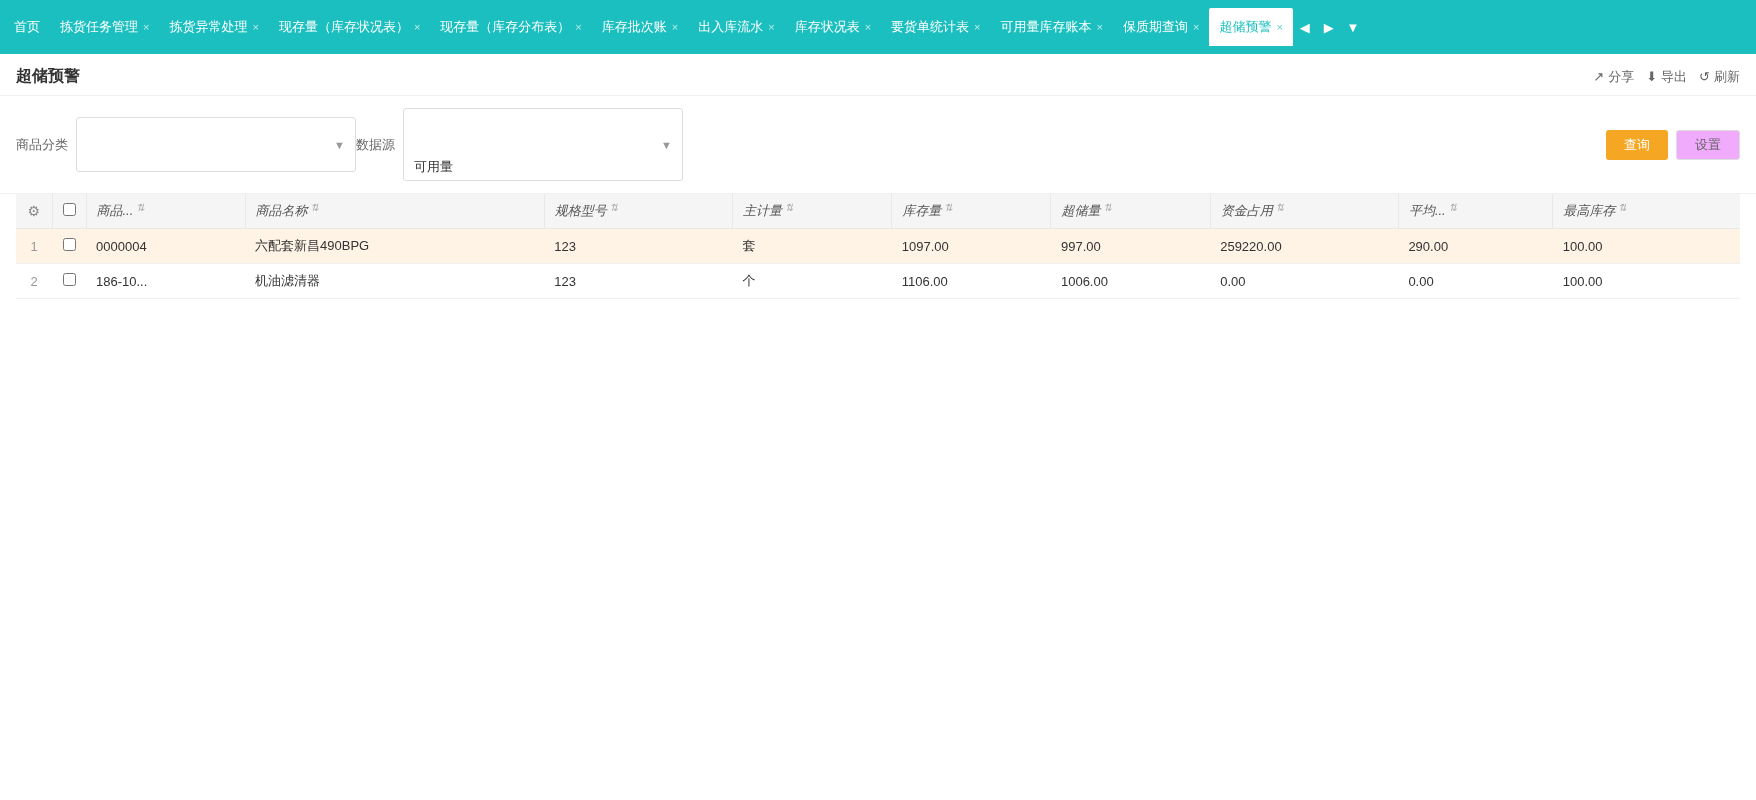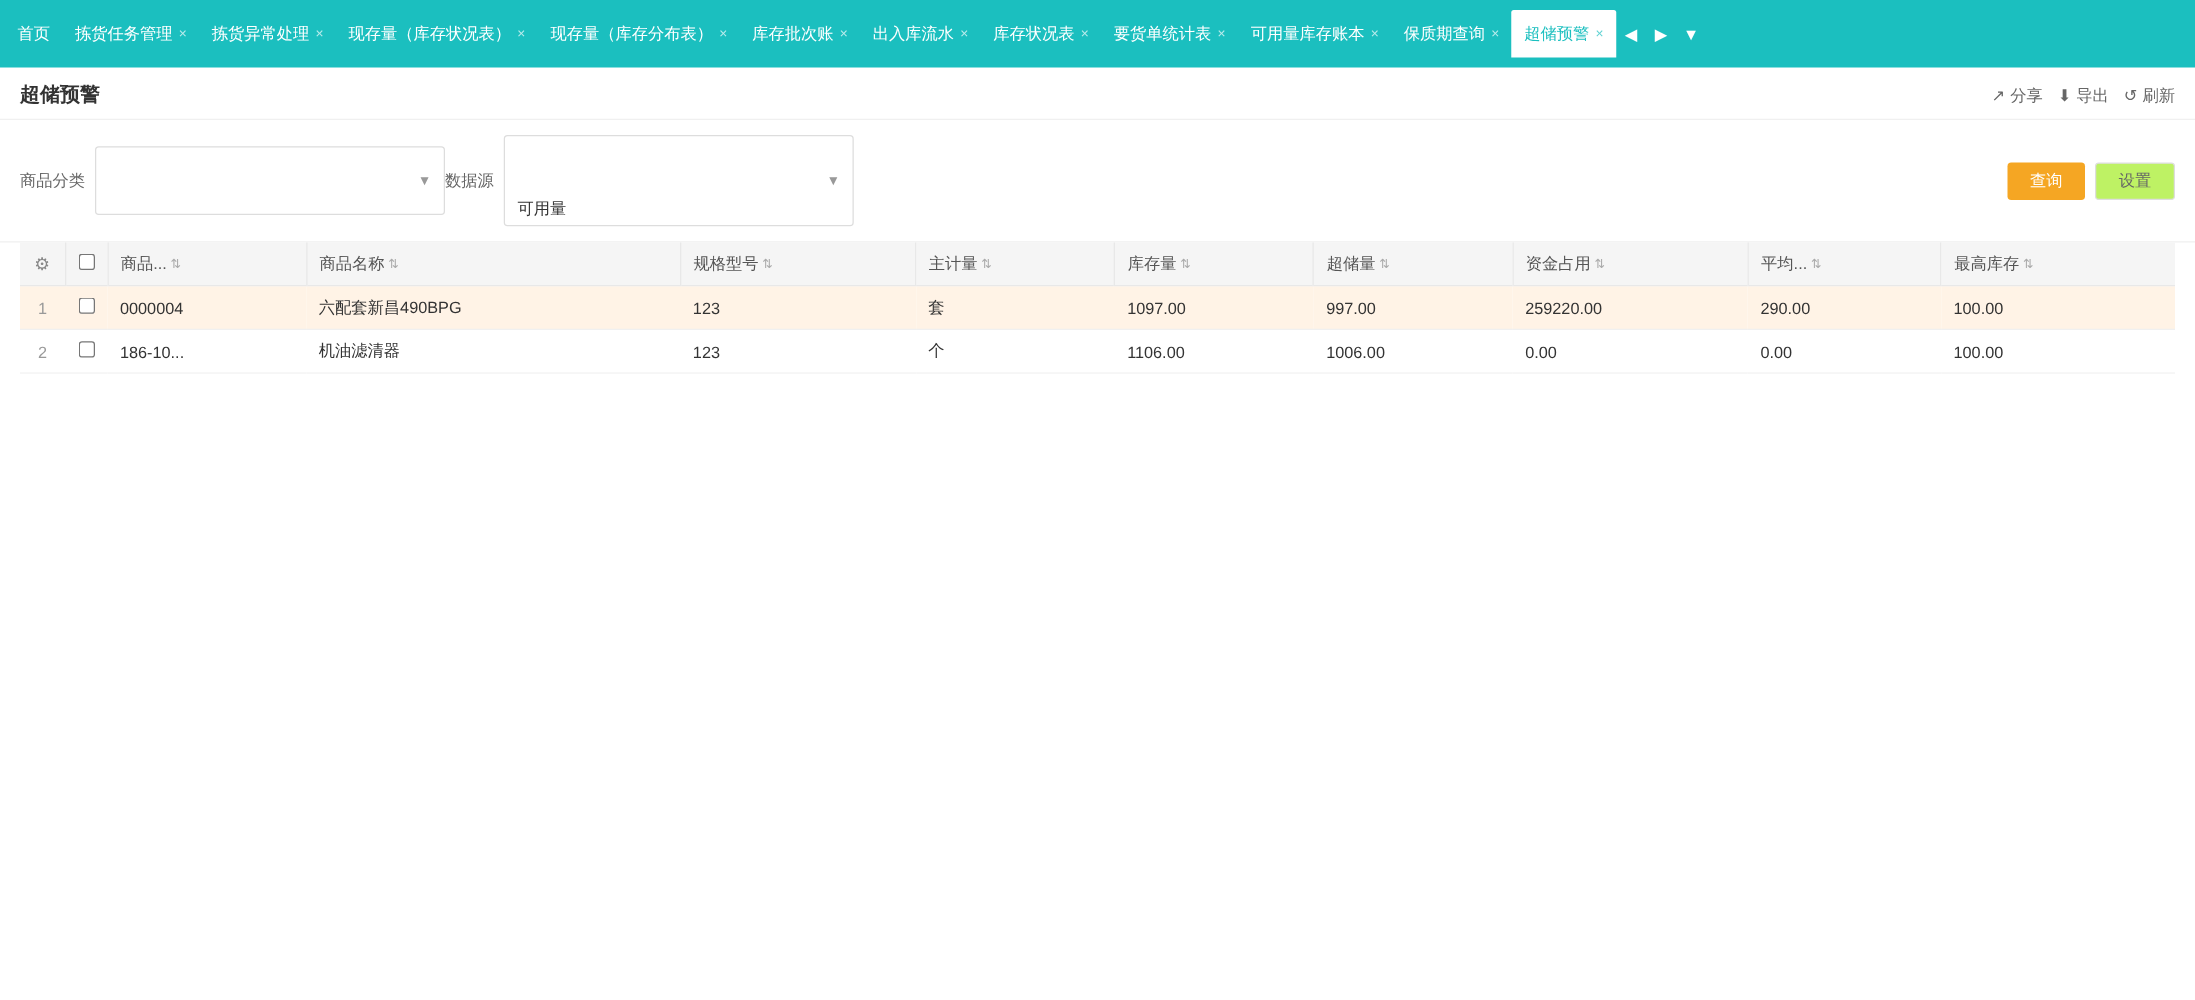--- a/index.html
+++ b/index.html
@@ -108,21 +108,21 @@
       background: #f5a623;
       color: #fff;
       border: none;
       border-radius: 3px;
       padding: 6px 18px;
       cursor: pointer;
       font-size: 13px;
       margin-left: auto;
     }
     .filter-btn-set {
-      background: #bef264;
+      background: #f0abfc;
       color: #666;
       border: 1px solid #ddd;
       border-radius: 3px;
       padding: 5px 18px;
       cursor: pointer;
       font-size: 13px;
     }
 
     
     .table-container {
@@ -141,23 +141,24 @@
       padding: 8px 10px;
       text-align: left;
       color: #555;
       font-weight: normal;
       white-space: nowrap;
       border-right: 1px solid #e8e8e8;
     }
     thead th:last-child { border-right: none; }
     .th-sort {
       display: inline-flex;
-      align-items: center;
+      align-items: flex-start;
       gap: 3px;
       cursor: pointer;
+      font-style: italic;
     }
     .sort-icon { font-size: 10px; color: #aaa; }
     tbody tr { border-bottom: 1px solid #f0f0f0; }
     tbody tr.row-highlighted { background: #fff3e6; }
     tbody td {
       padding: 8px 10px;
       color: #333;
       white-space: nowrap;
     }
     .row-num { color: #999; text-align: center; }

